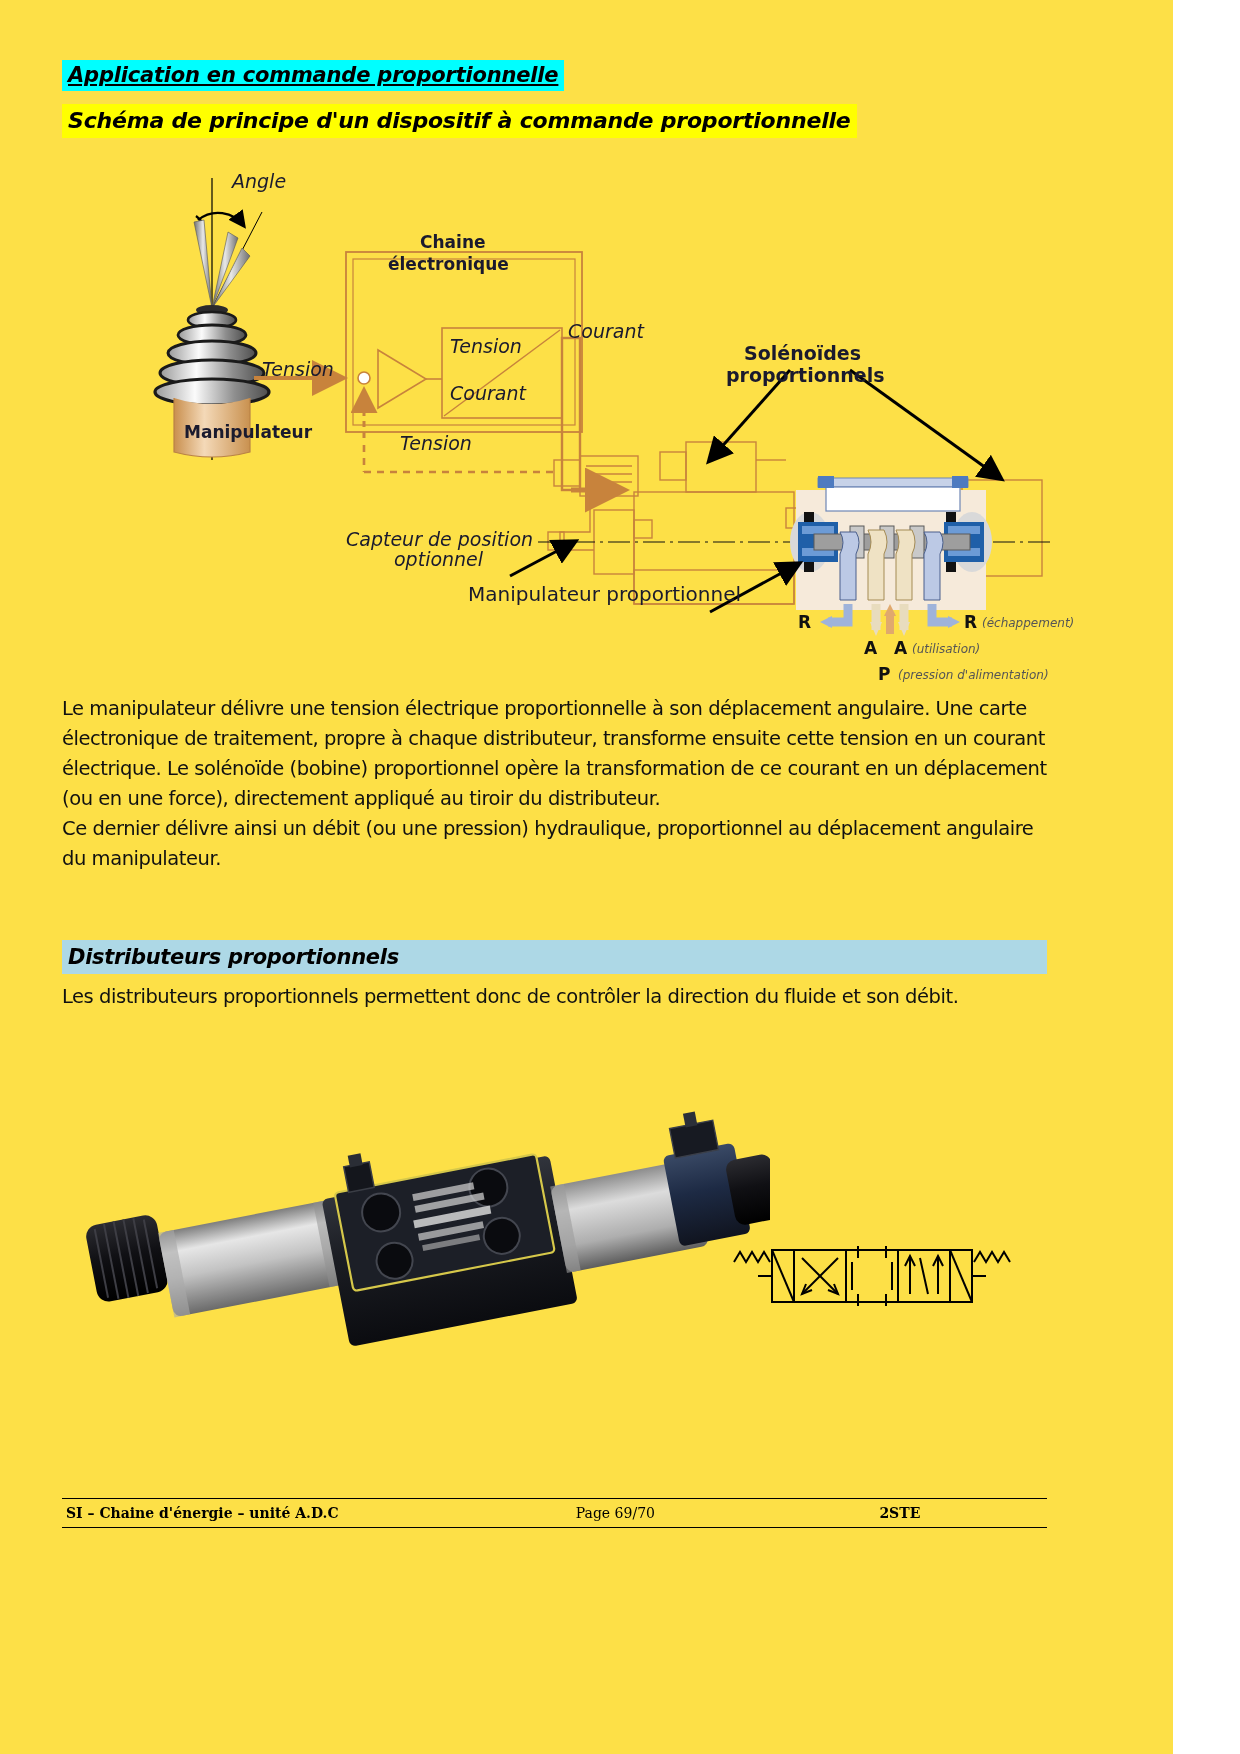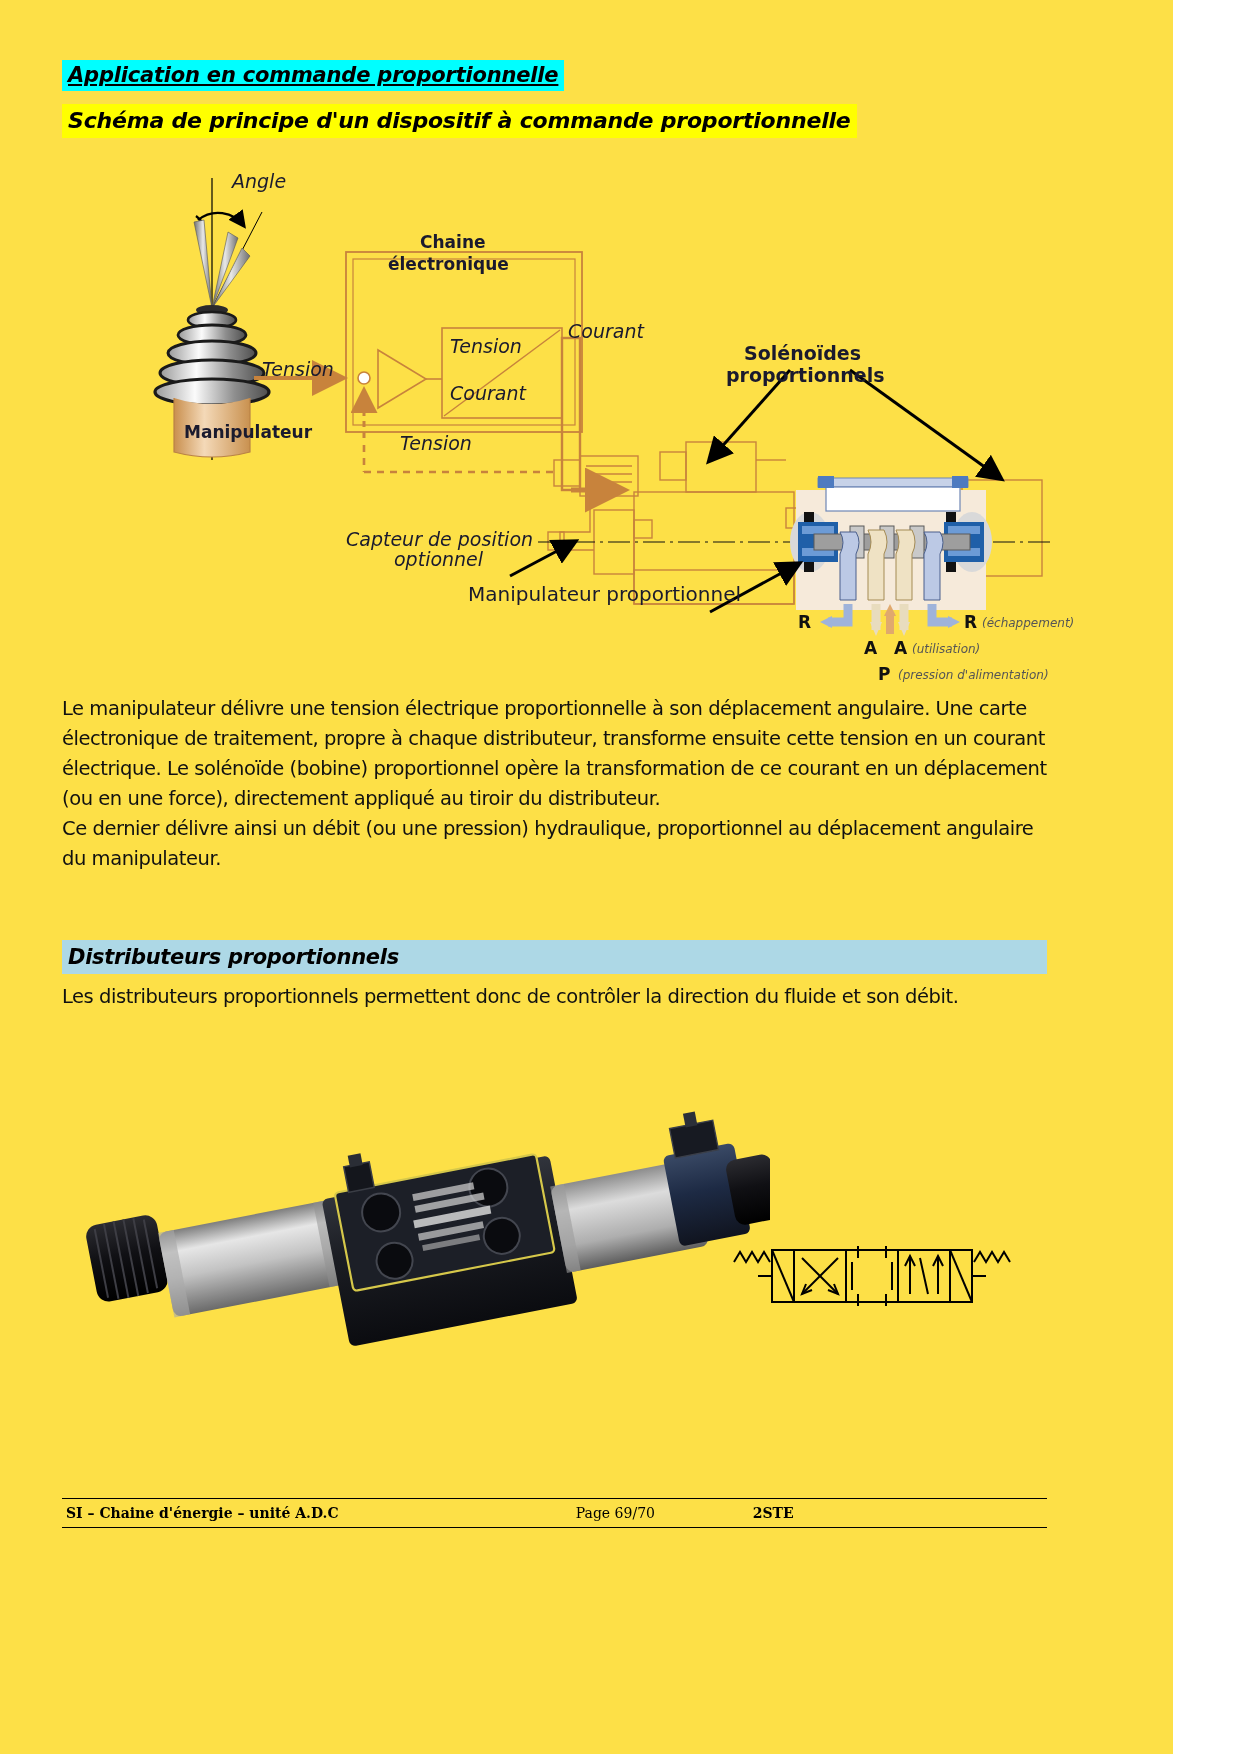--- a/index.html
+++ b/index.html
@@ -135,21 +135,21 @@
     display: flex;
     align-items: center;
     font-family: "DejaVu Serif", serif;
     font-size: 14px;
     font-weight: bold;
     color: #000;
     box-sizing: border-box;
   }
   .footer .f-left { width: 42%; padding-left: 4px; }
   .footer .f-mid  { width: 28%; text-align: center; font-weight: normal; }
-  .footer .f-right{ width: 30%; }
+  .footer .f-right{ width: 30%; text-align: center; }
 </style>
 </head>
 <body>
 
 <div class="page">
 
   <div class="heading-cyan">Application en commande proportionnelle</div>
 
   <div class="heading-yellow">Schéma de principe d'un dispositif à commande proportionnelle</div>
 

